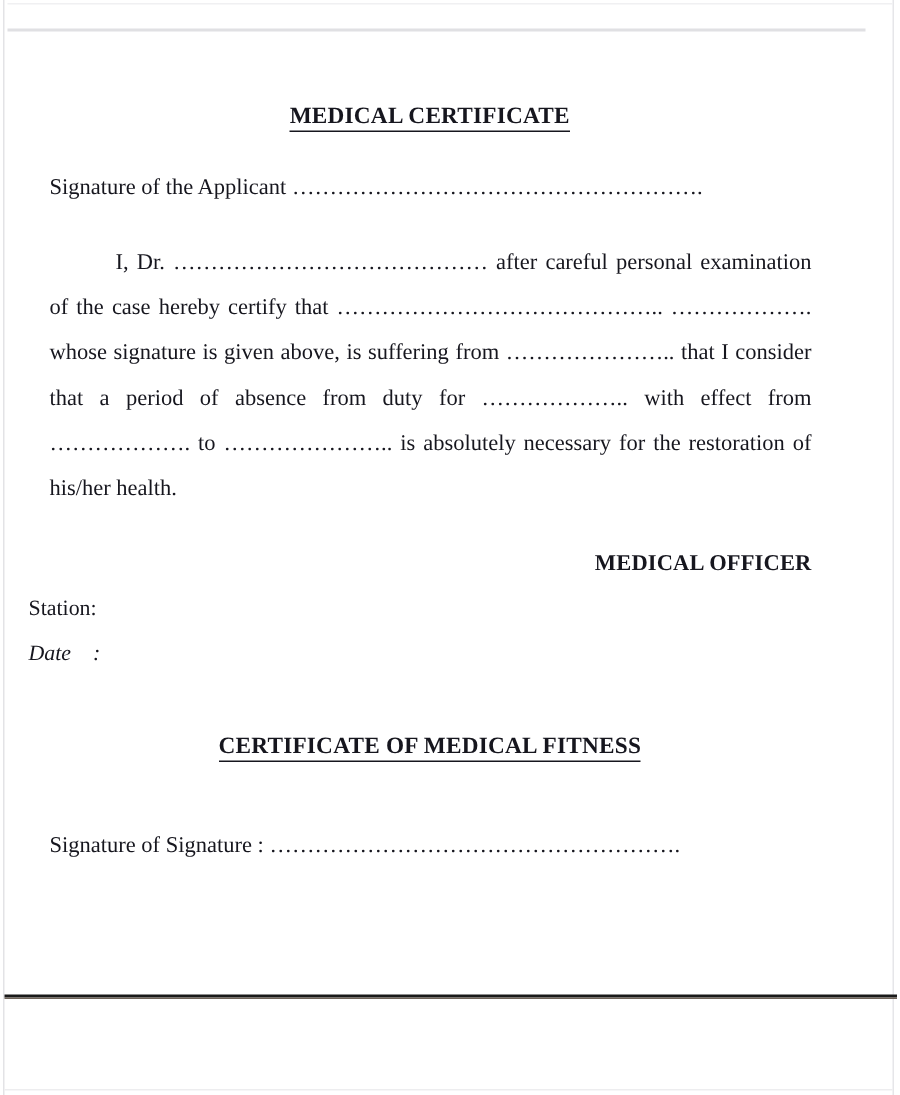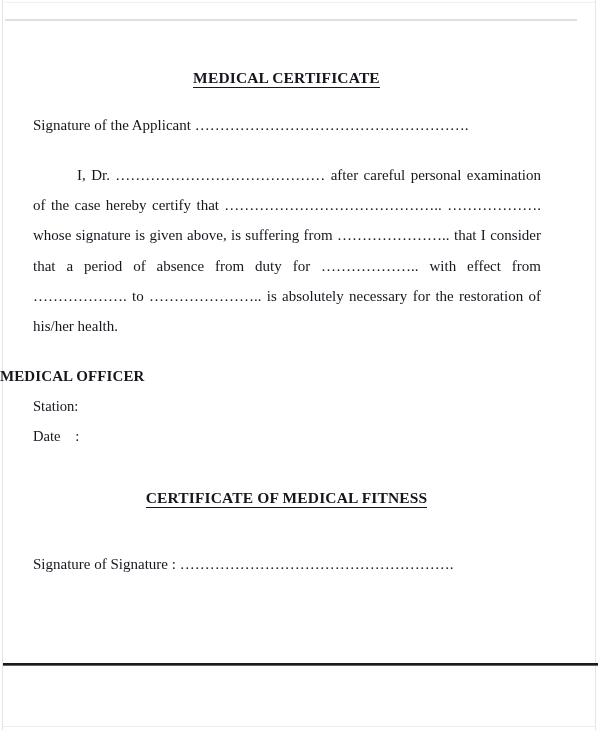--- a/index.html
+++ b/index.html
@@ -101,20 +101,21 @@
     padding-bottom: 1px;
   }
   #title-medical-certificate { top: 69px; }
   #title-medical-fitness     { top: 489px; }
 
   .officer-line {
     position: absolute;
     top: 368px;
     left: 0;
     width: 541px;
+    text-align: right;
     font-weight: bold;
     font-size: 15px;
     letter-spacing: 0.1px;
     white-space: nowrap;
   }
 
   .para {
     position: absolute;
     left: 33px;
     width: 508px;
@@ -126,26 +127,26 @@
   .para.no-justify { text-align: left; }
 
   .para .indent { display: inline-block; width: 44px; }
 
   #para-sig-applicant-1 { top: 110px; }
   #para-main-1          { top: 160px; }
   #para-sig-applicant-2 { top: 549px; }
 
   .field-line {
     position: absolute;
-    left: 33px;
+    left: 19px;
     font-size: 14.6px;
     white-space: pre;
   }
   #field-station { top: 398px; }
-  #field-date    { top: 428px; }
+  #field-date    { top: 428px; font-style: italic; }
 
   
   .clip-zone {
     position: absolute;
     left: 0;
     top: 560px;
     width: 600px;
     height: 104px;
     overflow: hidden;
   }

